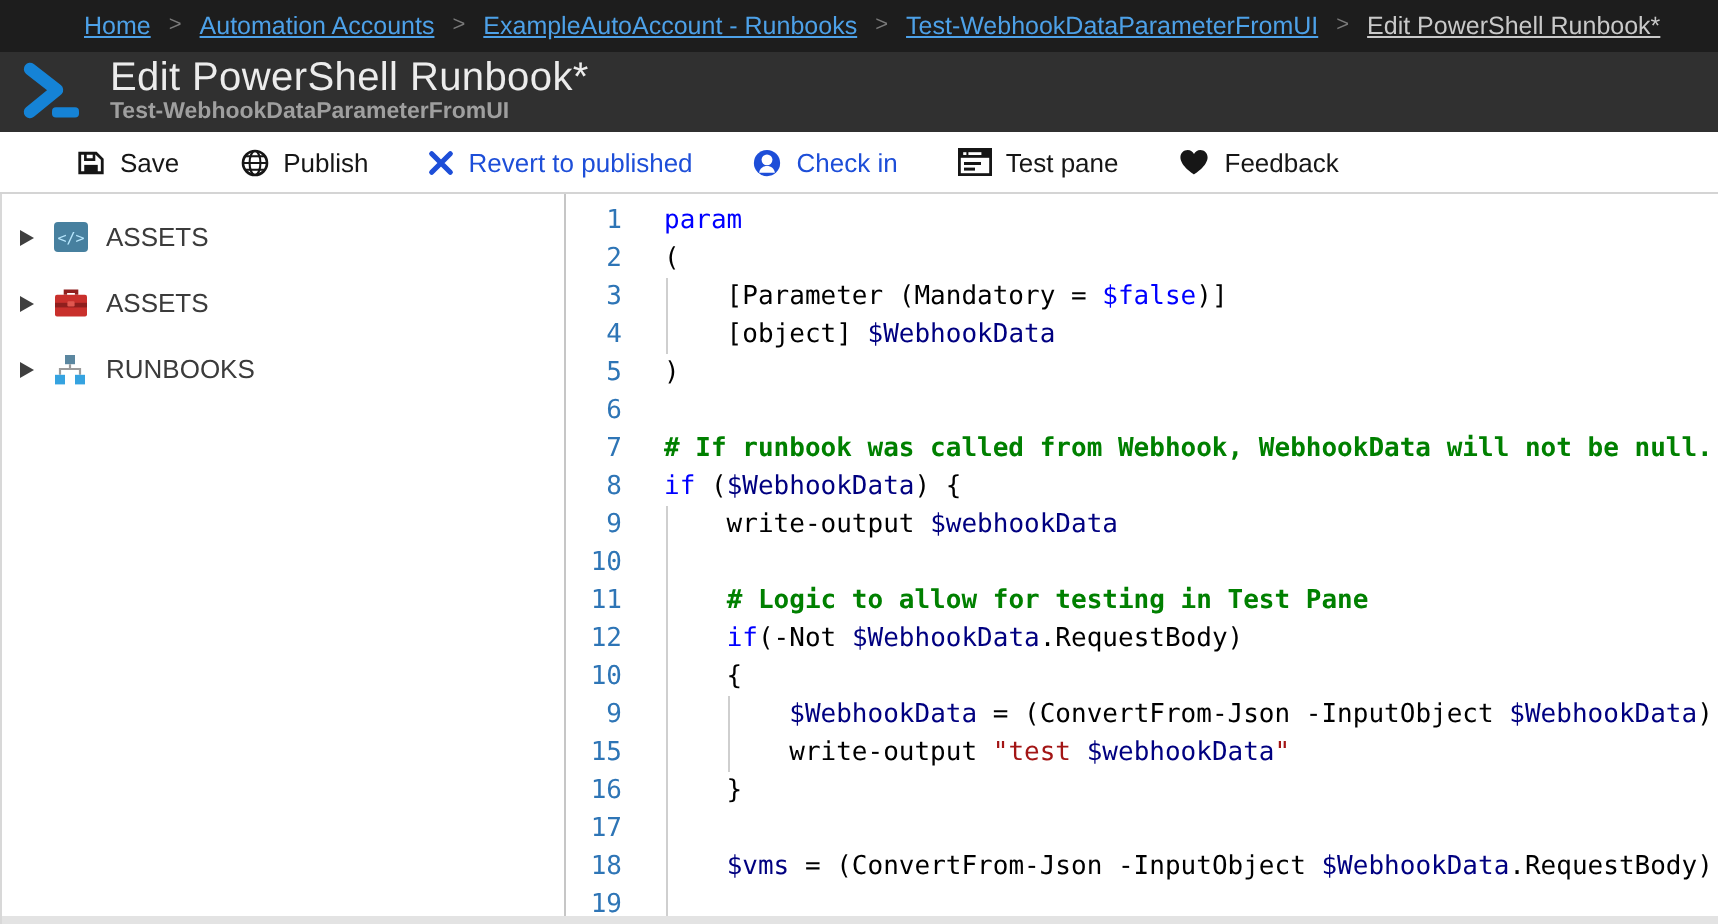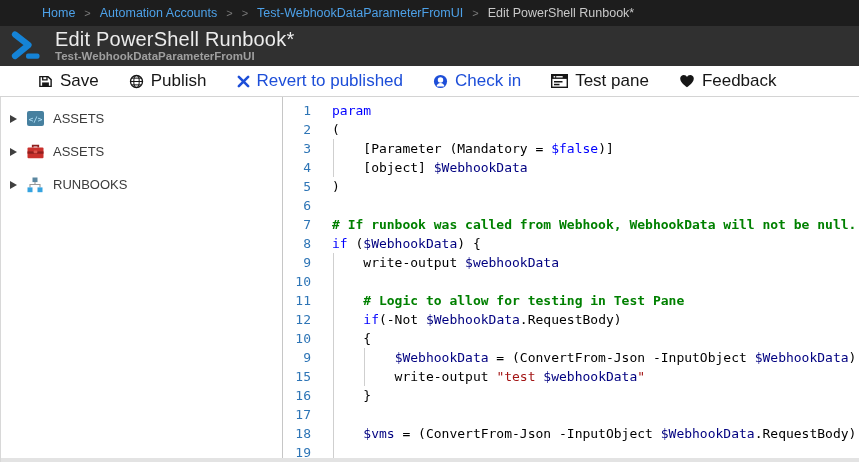--- a/index.html
+++ b/index.html
@@ -10,33 +10,33 @@
   html,body{margin:0;padding:0;}
   body{
     width:859px;height:462px;overflow:hidden;background:#fff;position:relative;
     font-family:"Liberation Sans",sans-serif;-webkit-font-smoothing:antialiased;
   }
   
   .breadcrumb-bar{
     height:26px;background:#1d1d1d;display:flex;align-items:center;
     padding-left:42px;gap:9px;font-size:12.5px;white-space:nowrap;
   }
-  .crumb{color:#c9c9c9;}
+  .crumb{color:#c9c9c9;text-decoration:underline;}
   .crumb.link{color:var(--link);cursor:pointer;}
   .crumb-sep{color:#7a7a7a;font-size:11px;transform:translateY(-0.5px);}
   
   .header-bar{height:40px;background:#303030;display:flex;align-items:center;padding-left:7px;}
   .ps-logo{width:40px;height:34px;display:flex;align-items:center;justify-content:center;margin-right:8px;}
   .header-text{display:flex;flex-direction:column;justify-content:center;}
   .page-title{color:#ececec;font-size:20px;font-weight:300;line-height:21px;letter-spacing:.2px;}
   .page-subtitle{color:#9f9f9f;font-size:11.5px;font-weight:600;line-height:13px;}
   
   .toolbar{
     height:31px;background:#fff;border-bottom:1px solid #d4d4d4;
-    display:flex;align-items:center;padding-left:38px;gap:30px;font-size:17px;color:#161616;
+    display:flex;align-items:center;padding-left:38px;gap:30px;font-size:13px;color:#161616;
   }
   .tb-btn{display:flex;align-items:center;gap:7px;cursor:pointer;}
   .tb-btn.disabled{color:#1d4ed8;cursor:default;}
   .tb-icon{display:flex;align-items:center;}
   
   .content{display:flex;height:365px;position:relative;border-left:1px solid #d8d8d8;}
   .sidebar{width:282px;background:#fff;border-right:1px solid #c6c6c6;padding-top:5px;flex:none;}
   .side-item{height:33px;display:flex;align-items:center;padding-left:9px;gap:9px;font-size:13px;color:#3b3b3b;cursor:pointer;}
   .caret{width:0;height:0;border-left:7px solid #3f3f3f;border-top:4.5px solid transparent;border-bottom:4.5px solid transparent;flex:none;}
   .side-icon{display:flex;align-items:center;width:18px;justify-content:center;flex:none;}
@@ -57,20 +57,21 @@
   .bottom-strip{position:absolute;left:0;right:0;bottom:0;height:4px;background:#e3e3e3;}
 </style>
 </head>
 <body>
 
 <div class="breadcrumb-bar">
     <span class="crumb link">Home</span>
     <span class="crumb-sep">&gt;</span>
     <span class="crumb link">Automation Accounts</span>
     <span class="crumb-sep">&gt;</span>
+    <span class="crumb link">ExampleAutoAccount - Runbooks</span>
     <span class="crumb-sep">&gt;</span>
     <span class="crumb link">Test-WebhookDataParameterFromUI</span>
     <span class="crumb-sep">&gt;</span>
     <span class="crumb current">Edit PowerShell Runbook*</span>
   </div>
 
 <div class="header-bar">
   <div class="ps-logo">
     <svg width="38" height="32" viewBox="0 0 38 32">
       <path d="M7 4.5l13.5 10.5L7 26" fill="none" stroke="#1583d6" stroke-width="6.2" stroke-linecap="round" stroke-linejoin="round"></path>

